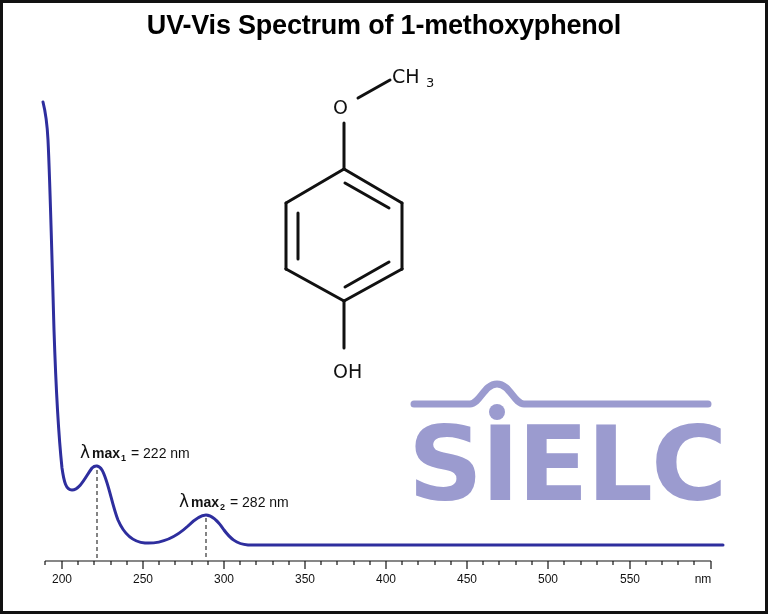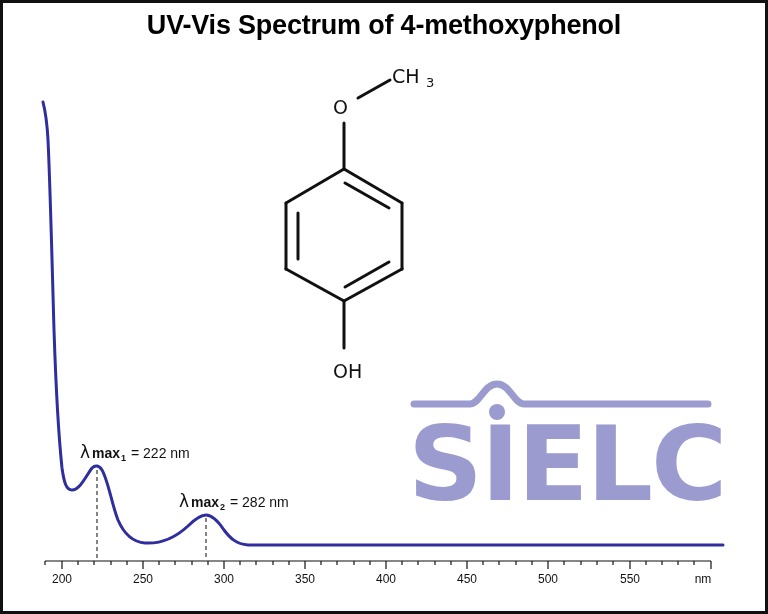--- a/index.html
+++ b/index.html
@@ -21,21 +21,21 @@
   .peak-max { font-family: "Liberation Sans", sans-serif; font-weight: bold; font-size: 14px; fill: #111; }
   .peak-sub { font-family: "Liberation Sans", sans-serif; font-weight: bold; font-size: 9px; fill: #111; }
   .atom { font-family: "DejaVu Sans", sans-serif; font-size: 19px; fill: #111; }
   .atom-sub { font-family: "DejaVu Sans", sans-serif; font-size: 13px; fill: #111; }
   .logo-text { font-family: "DejaVu Sans", sans-serif; font-weight: bold; font-size: 104px; fill: #9b9bcf; letter-spacing: -2px; }
 </style>
 </head>
 <body>
 
 <div class="frame"></div>
-<div class="title">UV-Vis Spectrum of 4-methoxyphenol</div>
+<div class="title">UV-Vis Spectrum of 1-methoxyphenol</div>
 
 <svg class="chart" width="768" height="614" viewBox="0 0 768 614">
 
   <g>
     <path d="M414,404 L470,404 C480,404 484,384 497,384 C510,384 514,404 524,404 L708,404" stroke="#9b9bcf" stroke-width="7" fill="none" stroke-linecap="round"></path>
     <circle cx="497" cy="412" r="8" fill="#9b9bcf"></circle>
     <text class="logo-text" x="408" y="500">SIELC</text>
   </g>
 
   <g stroke="#111" stroke-width="3" fill="none" stroke-linecap="round">

